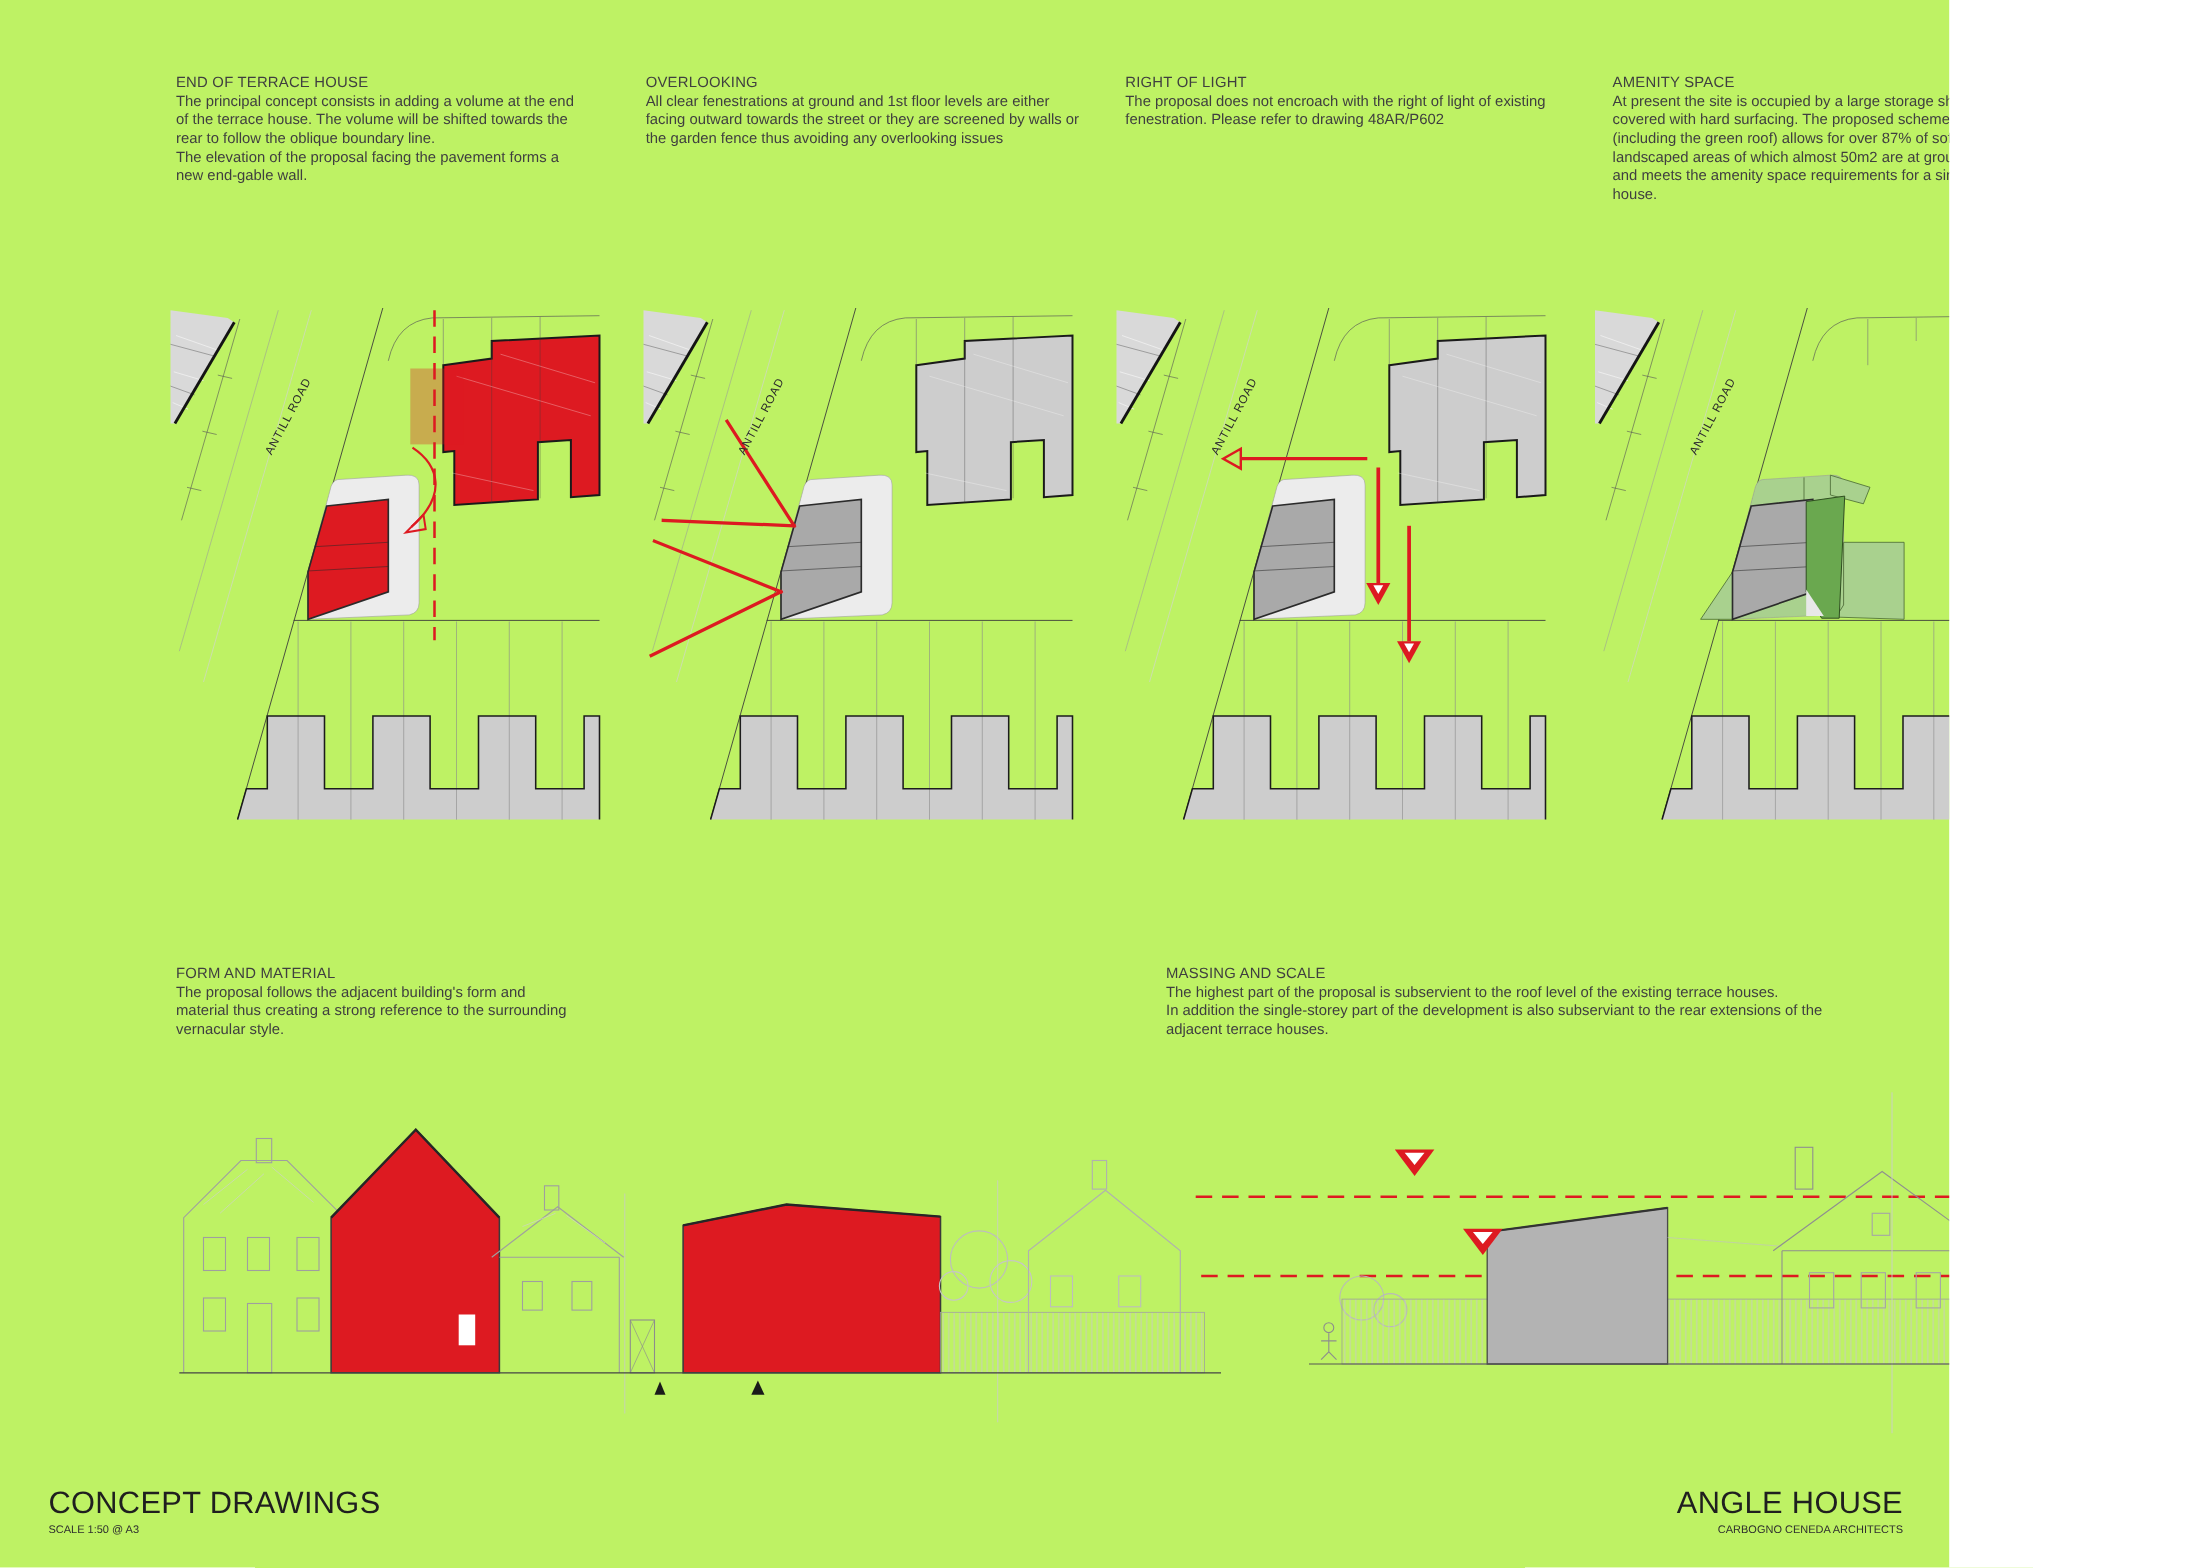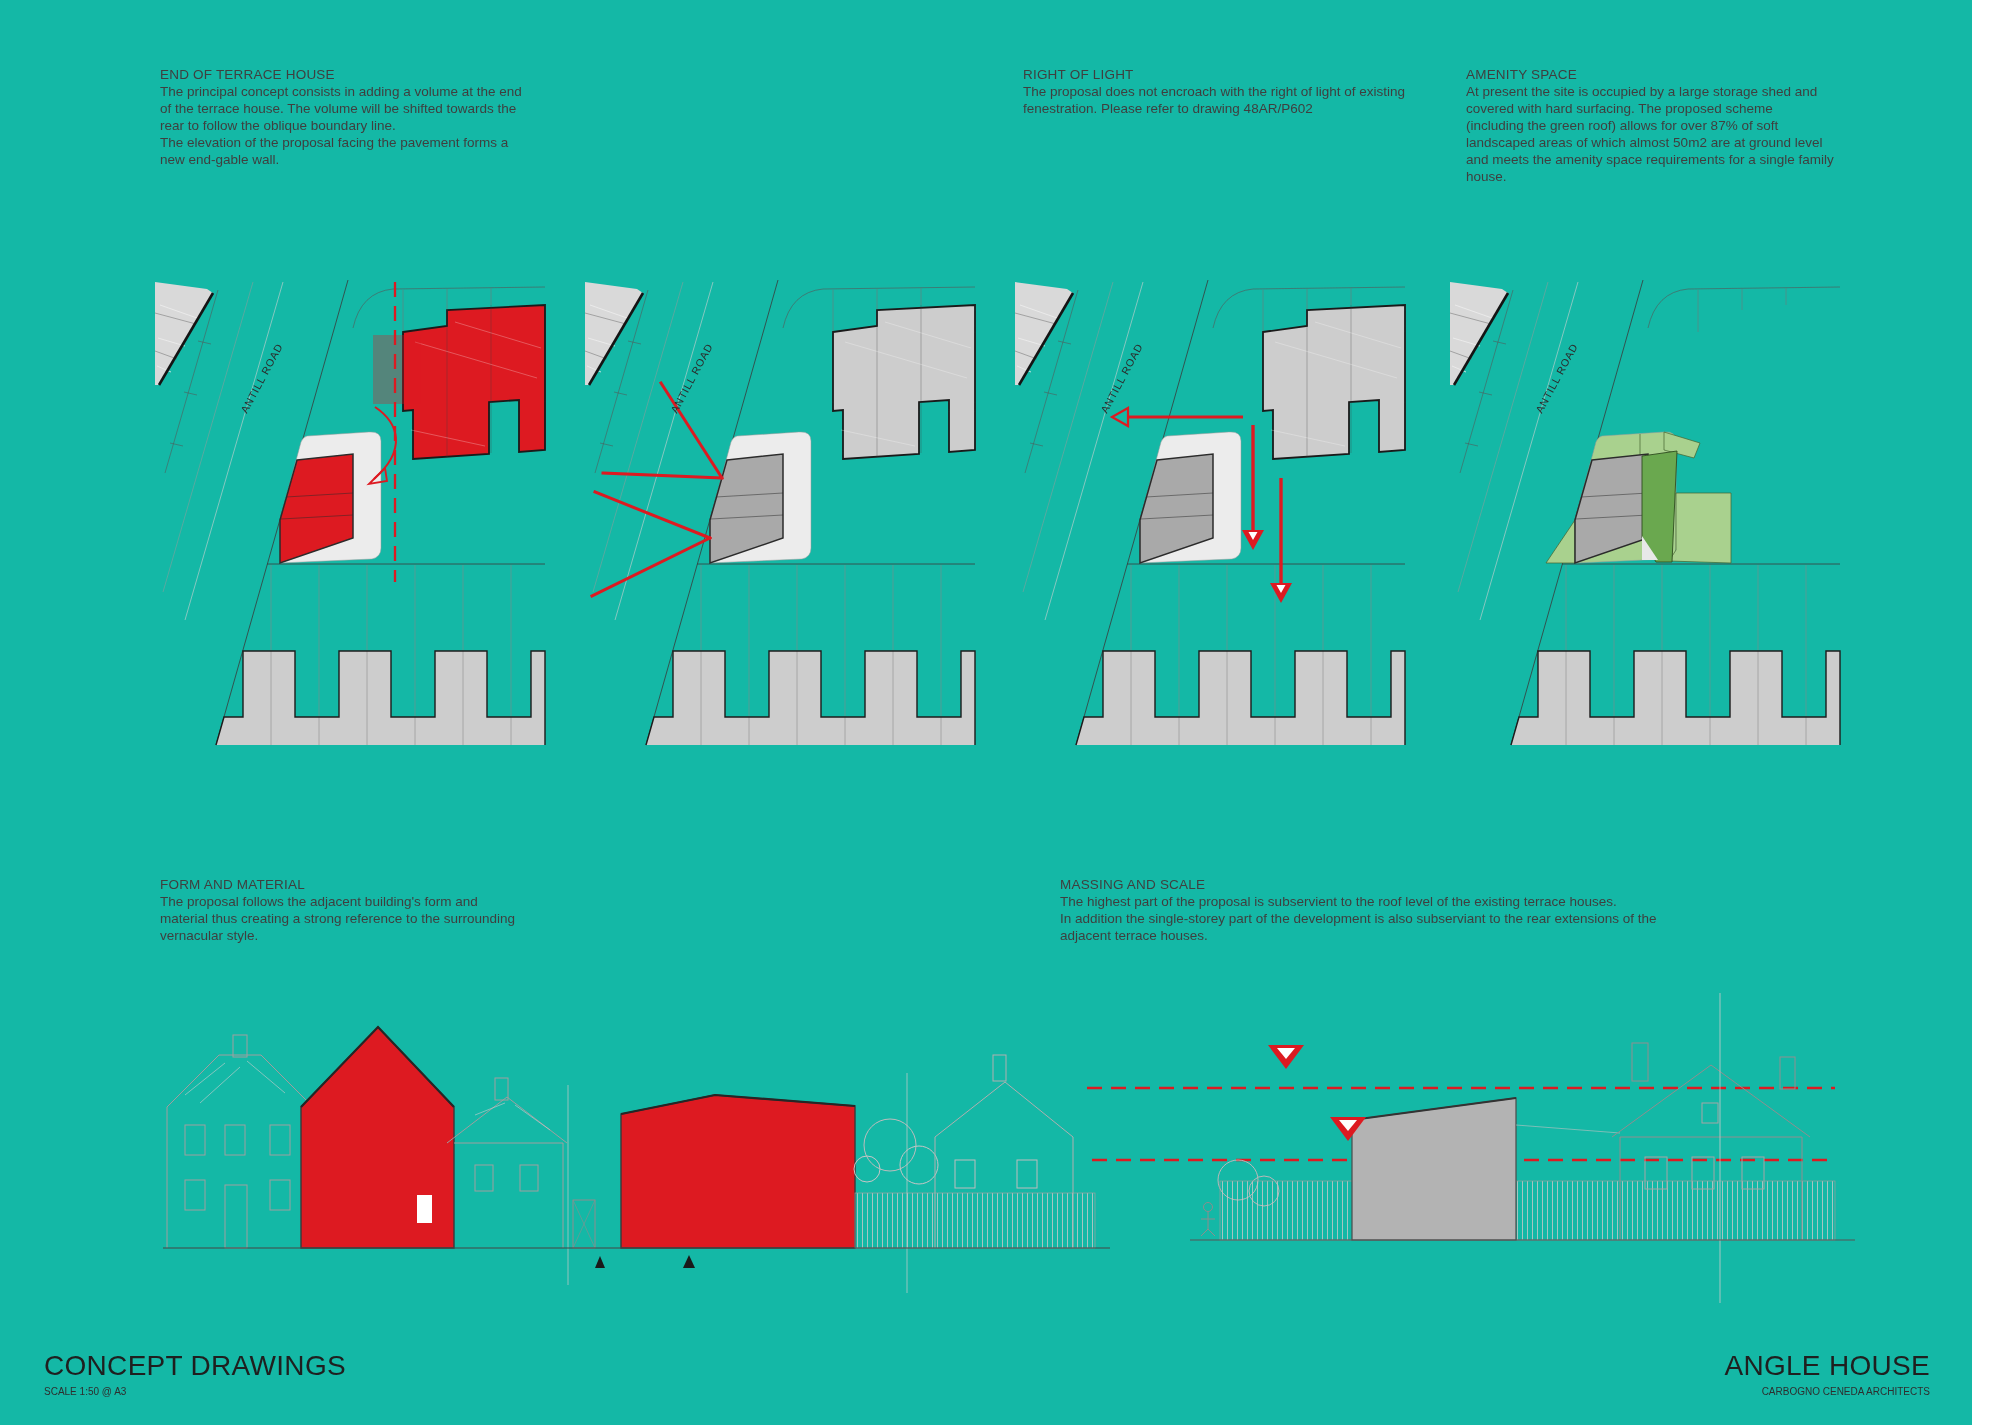--- a/index.html
+++ b/index.html
@@ -1,16 +1,16 @@
 <!DOCTYPE html>
 <html style="--accent-red: #dd1a21; --terrace-gray: #cdcdcd; --proposal-gray: #a9a9a9; --yard-gray: #ececec; --green-light: #a9d18e; --green-dark: #6aa84f;"><head>
 <meta charset="utf-8">
 <style>
   html,body{margin:0;padding:0;background:#fff;}
-  .sheet{position:relative;width:1972px;height:1425px;background:#14b8a6;overflow:hidden;
+  .sheet{position:relative;width:1772px;height:1425px;background:#bef264;overflow:hidden;
          font-family:"Liberation Sans","DejaVu Sans",sans-serif;color:#3d3d3d;}
   .tblock{position:absolute;font-size:13.5px;line-height:17px;color:#3f3f3f;}
   .tblock .ttl{letter-spacing:.2px;}
   .tblock .bdy{white-space:pre-line;}
   svg{position:absolute;overflow:visible;}
   .road-label{font-size:10.5px;letter-spacing:.8px;fill:#2b2b2b;}
   
   .c-red{color:var(--accent-red);} .c-terrace{color:var(--terrace-gray);}
   .c-proposal{color:var(--proposal-gray);} .c-yard{color:var(--yard-gray);}
   .c-greenl{color:var(--green-light);}
@@ -76,20 +76,24 @@
         <path d="M131,217 L198,213 M126,239 L198,235" stroke="rgba(40,40,40,.7)" stroke-width=".7" fill="none"></path>
       </g>
     </defs>
   </svg>
 
   <div class="tblock" style="left:160px;top:66px;width:362px">
     <div class="ttl">END OF TERRACE HOUSE</div>
     <div class="bdy">The principal concept consists in adding a volume at the end of the terrace house. The volume will be shifted towards the rear to follow the oblique boundary line.
 The elevation of the proposal facing the pavement forms a new end-gable wall.</div>
   </div>
+  <div class="tblock" style="left:587px;top:66px;width:400px">
+    <div class="ttl">OVERLOOKING</div>
+    <div class="bdy">All clear fenestrations at ground and 1st floor levels are either facing outward towards the street or they are screened by walls or the garden fence thus avoiding any overlooking issues</div>
+  </div>
   <div class="tblock" style="left:1023px;top:66px;width:385px">
     <div class="ttl">RIGHT OF LIGHT</div>
     <div class="bdy">The proposal does not encroach with the right of light of existing fenestration. Please refer to drawing 48AR/P602</div>
   </div>
   <div class="tblock" style="left:1466px;top:66px;width:368px">
     <div class="ttl">AMENITY SPACE</div>
     <div class="bdy">At present the site is occupied by a large storage shed and covered with hard surfacing. The proposed scheme (including the green roof) allows for over 87% of soft landscaped areas of which almost 50m2 are at ground level and meets the amenity space requirements for a single family house.</div>
   </div>
 
   <svg viewBox="0 0 390 465" width="390" height="465" style="left:155px;top:280px">

